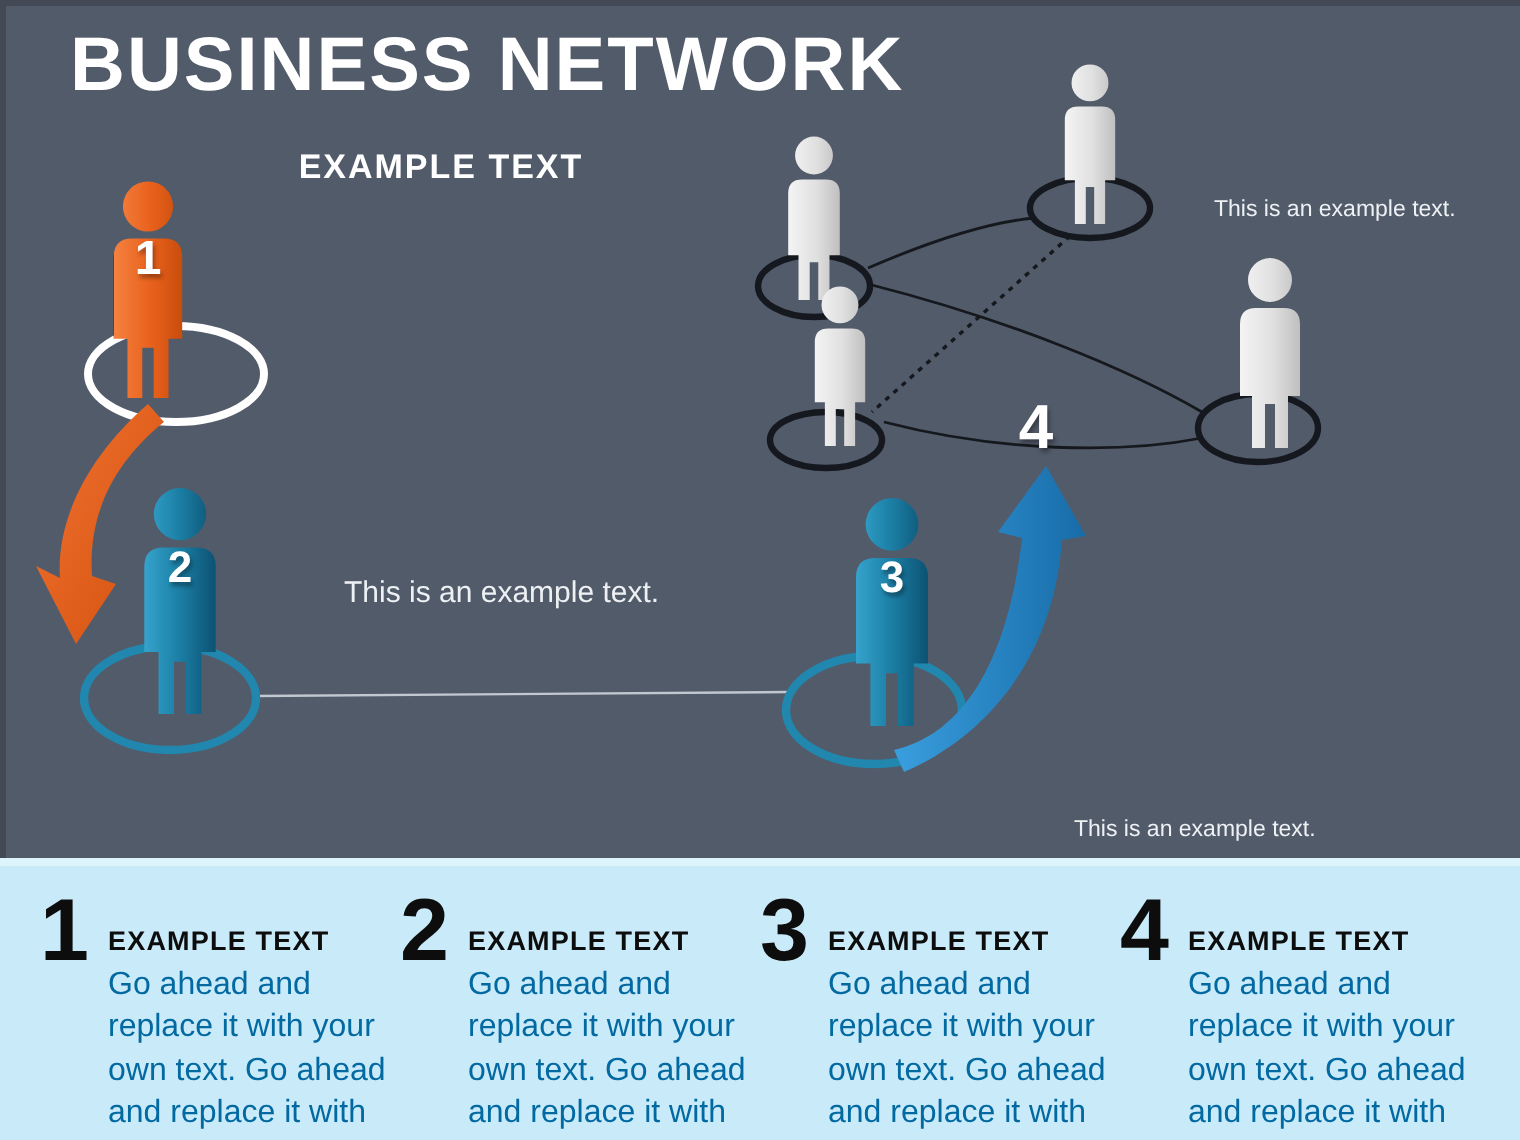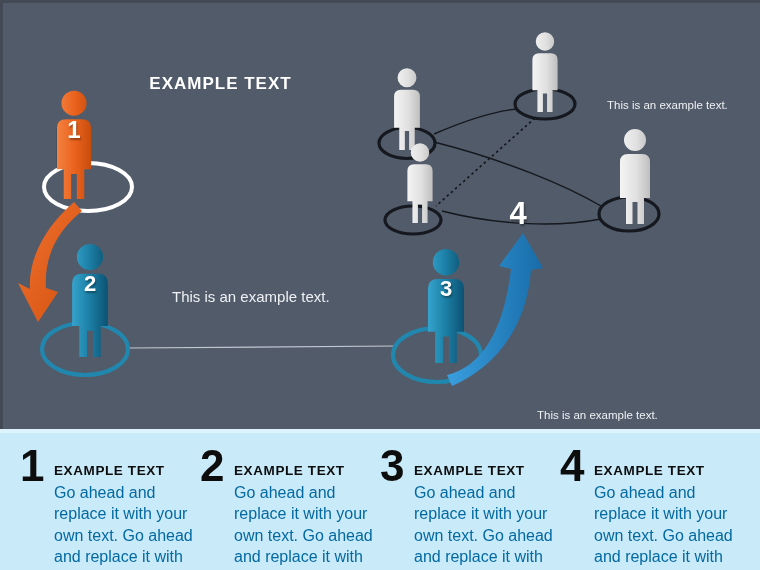--- a/index.html
+++ b/index.html
@@ -96,20 +96,21 @@
       <ellipse cx="85" cy="349" rx="43" ry="26" fill="none" stroke="#2187ae" stroke-width="4.2"></ellipse>
       <use href="#personPath" transform="translate(90,357) scale(1.19)" fill="url(#gradTeal)"></use>
 
       <ellipse cx="437" cy="355" rx="44" ry="27" fill="none" stroke="#2187ae" stroke-width="4.2"></ellipse>
       <use href="#personPath" transform="translate(446,363) scale(1.2)" fill="url(#gradTeal)"></use>
 
       <path d="M 447 375 C 482 367 504 330 511 269 L 499 266 L 523 233 L 543 268 L 531 270
                C 527 328 494 368 452 386 Z" fill="url(#gradBlueArrow)"></path>
     </svg>
 
+    <div class="page-title">BUSINESS NETWORK</div>
     <div class="subtitle">EXAMPLE TEXT</div>
 
     <div class="fig-num num-1">1</div>
     <div class="fig-num num-2">2</div>
     <div class="fig-num num-3">3</div>
     <div class="fig-num num-4">4</div>
 
     <div class="annotation ann-mid">This is an example text.</div>
     <div class="annotation ann-right">This is an example text.</div>
     <div class="annotation ann-bottom">This is an example text.</div>

